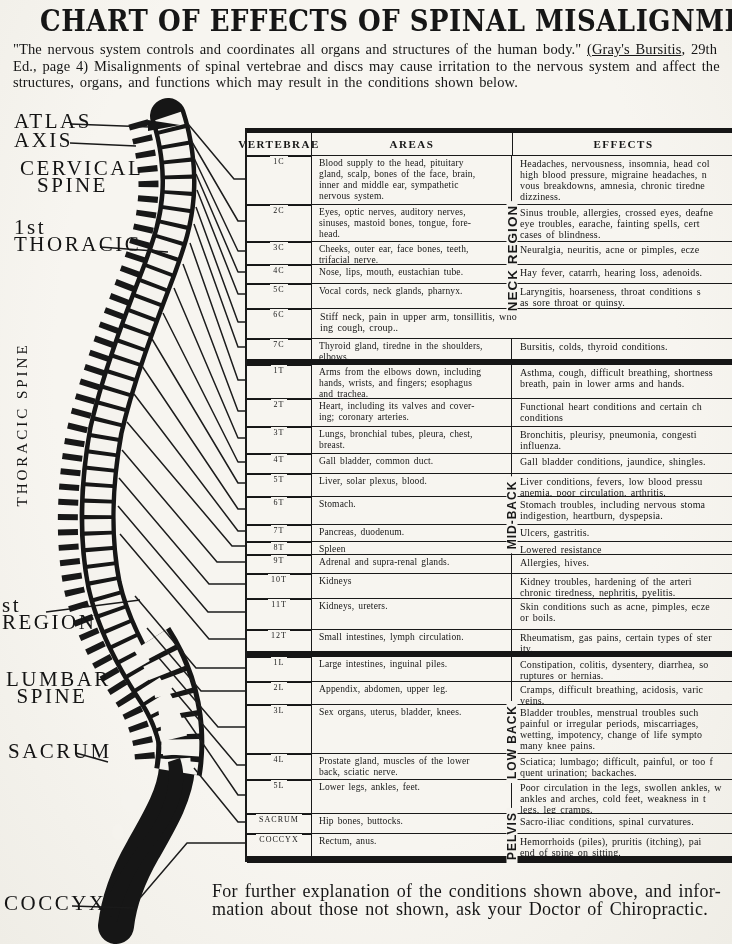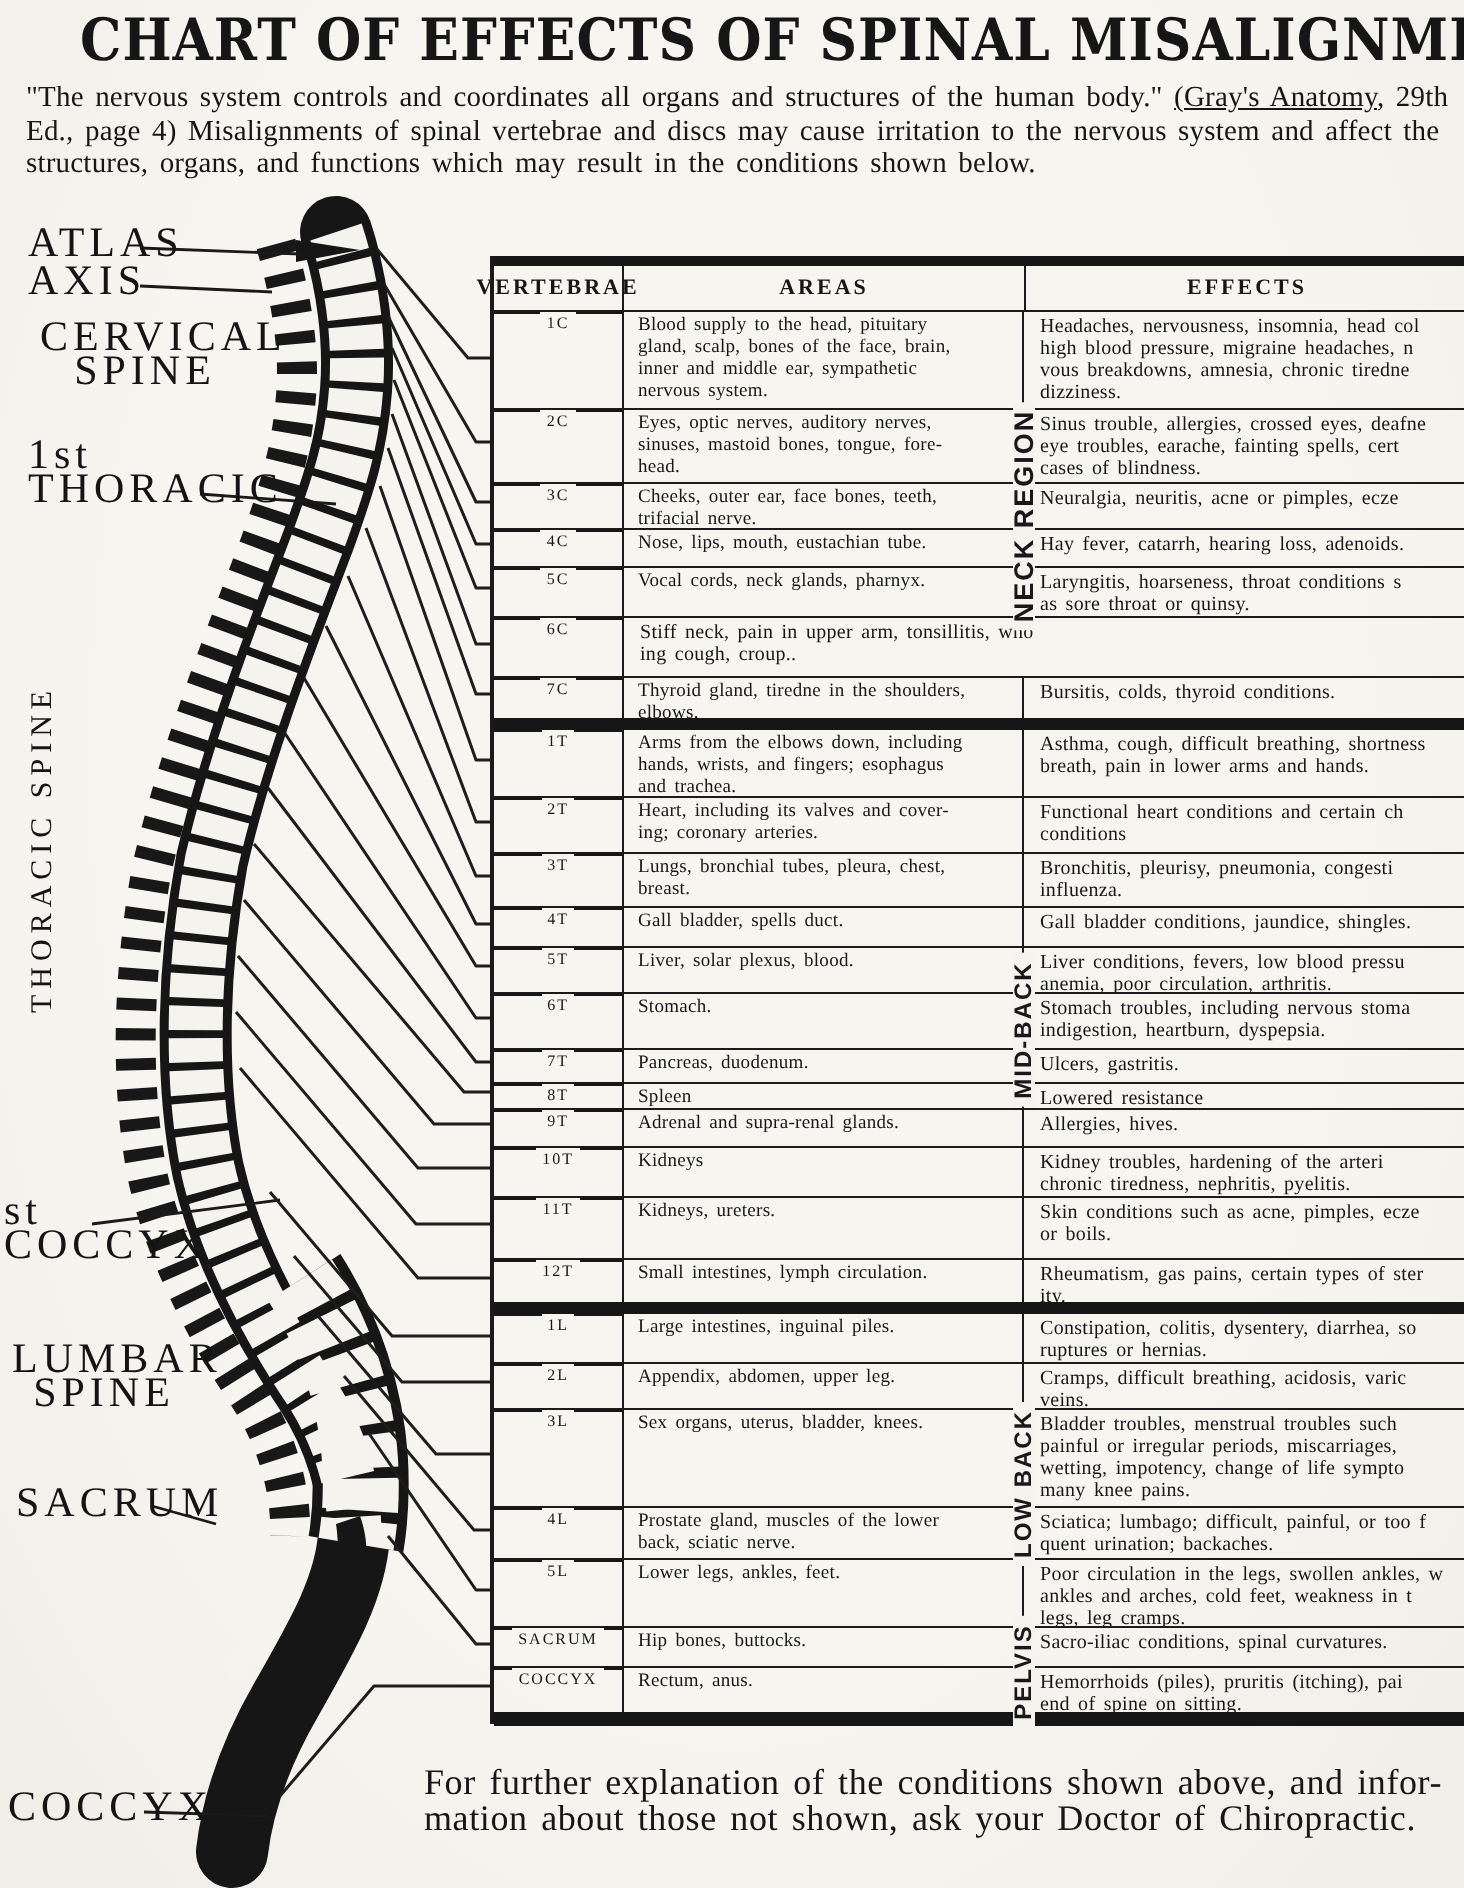--- a/index.html
+++ b/index.html
@@ -106,32 +106,32 @@
 
     <polygon points="148,120 180,125 148,131" fill="#161616"></polygon>
 
     <path d="M70,124 L150,127 M70,143 L136,146 M100,247 L168,252 M46,612 L140,600 M76,753 L108,762 M72,906 L134,908" fill="none" stroke="#1a1a1a" stroke-width="1.4"></path>
 
     <path d="M188,124 L234,179 L246,179 M192,142 L238,221 L246,221 M194,158 L238,251 L246,251 M196,174 L238,272 L246,272 M197,190 L238,294 L246,294 M196,207 L238,322 L246,322 M194,224 L238,347 L246,347 M190,243 L238,380 L246,380 M183,264 L238,411 L246,411 M174,288 L238,438 L246,438 M163,313 L238,462 L246,462 M152,339 L238,483 L246,483 M142,366 L238,509 L246,509 M134,394 L238,531 L246,531 M127,422 L232,546 L246,546 M122,450 L217,562 L246,562 M119,478 L209,584 L246,584 M118,506 L208,612 L246,612 M120,534 L209,639 L246,639 M135,596 L196,668 L246,668 M147,628 L201,691 L246,691 M159,658 L218,727 L246,727 M172,688 L237,765 L246,765 M184,716 L238,795 L246,795 M194,768 L238,822 L246,822 M140,898 L187,843 L246,843" fill="none" stroke="#1d1d1d" stroke-width="1.5" stroke-linejoin="round"></path>
   </svg>
 
   <div class="title">CHART OF EFFECTS OF SPINAL MISALIGNMENTS</div>
   <div class="intro">
-    <span>"The nervous system controls and coordinates all organs and structures of the human body." </span><span class="und">(Gray's Anatomy</span><span>, 29th Ed., page 4)  </span><span>Misalignments of spinal vertebrae and discs may cause irritation to the nervous system and affect the structures, organs, and functions which may result in the conditions shown below.</span>
+    <span>"The nervous system controls and coordinates all organs and structures of the human body." </span><span class="und">(Gray's Bursitis</span><span>, 29th Ed., page 4)  </span><span>Misalignments of spinal vertebrae and discs may cause irritation to the nervous system and affect the structures, organs, and functions which may result in the conditions shown below.</span>
   </div>
 
   <div class="slab" style="left:14px; top:113px;">ATLAS</div>
   <div class="slab" style="left:14px; top:132px;">AXIS</div>
   <div class="slab ctr" style="left:20px; top:160px; width:105px;">CERVICAL
 SPINE</div>
   <div class="slab" style="left:14px; top:219px;">1st
 THORACIC</div>
   <div class="vert-rot" style="left:-48px; top:428px; width:140px; text-align:center;">THORACIC SPINE</div>
   <div class="slab" style="left:2px; top:597px;">st
-COCCYX</div>
+REGION</div>
   <div class="slab ctr" style="left:6px; top:671px; width:92px;">LUMBAR
 SPINE</div>
   <div class="slab" style="left:8px; top:743px;">SACRUM</div>
   <div class="slab" style="left:4px; top:895px;">COCCYX</div>
 
   <div class="chart">
     <div class="bar top"></div>
     <div class="thead">
       <div class="hc v">VERTEBRAE</div>
       <div class="hc a">AREAS</div>
@@ -250,21 +250,21 @@
 breast.</div>
         <div class="cell-e">Bronchitis, pleurisy, pneumonia, congesti
 influenza.</div>
       </div>
     <div class="trow h20">
         <div class="cell-v">
           <span class="vseg"></span>
           <span class="vlabel">4T</span>
           <span class="vseg"></span>
         </div>
-        <div class="cell-a">Gall bladder, spells duct.</div>
+        <div class="cell-a">Gall bladder, common duct.</div>
         <div class="cell-e">Gall bladder conditions, jaundice, shingles.</div>
       </div>
     <div class="trow h23">
         <div class="cell-v">
           <span class="vseg"></span>
           <span class="vlabel">5T</span>
           <span class="vseg"></span>
         </div>
         <div class="cell-a">Liver, solar plexus, blood.</div>
         <div class="cell-e">Liver conditions, fevers, low blood pressu

